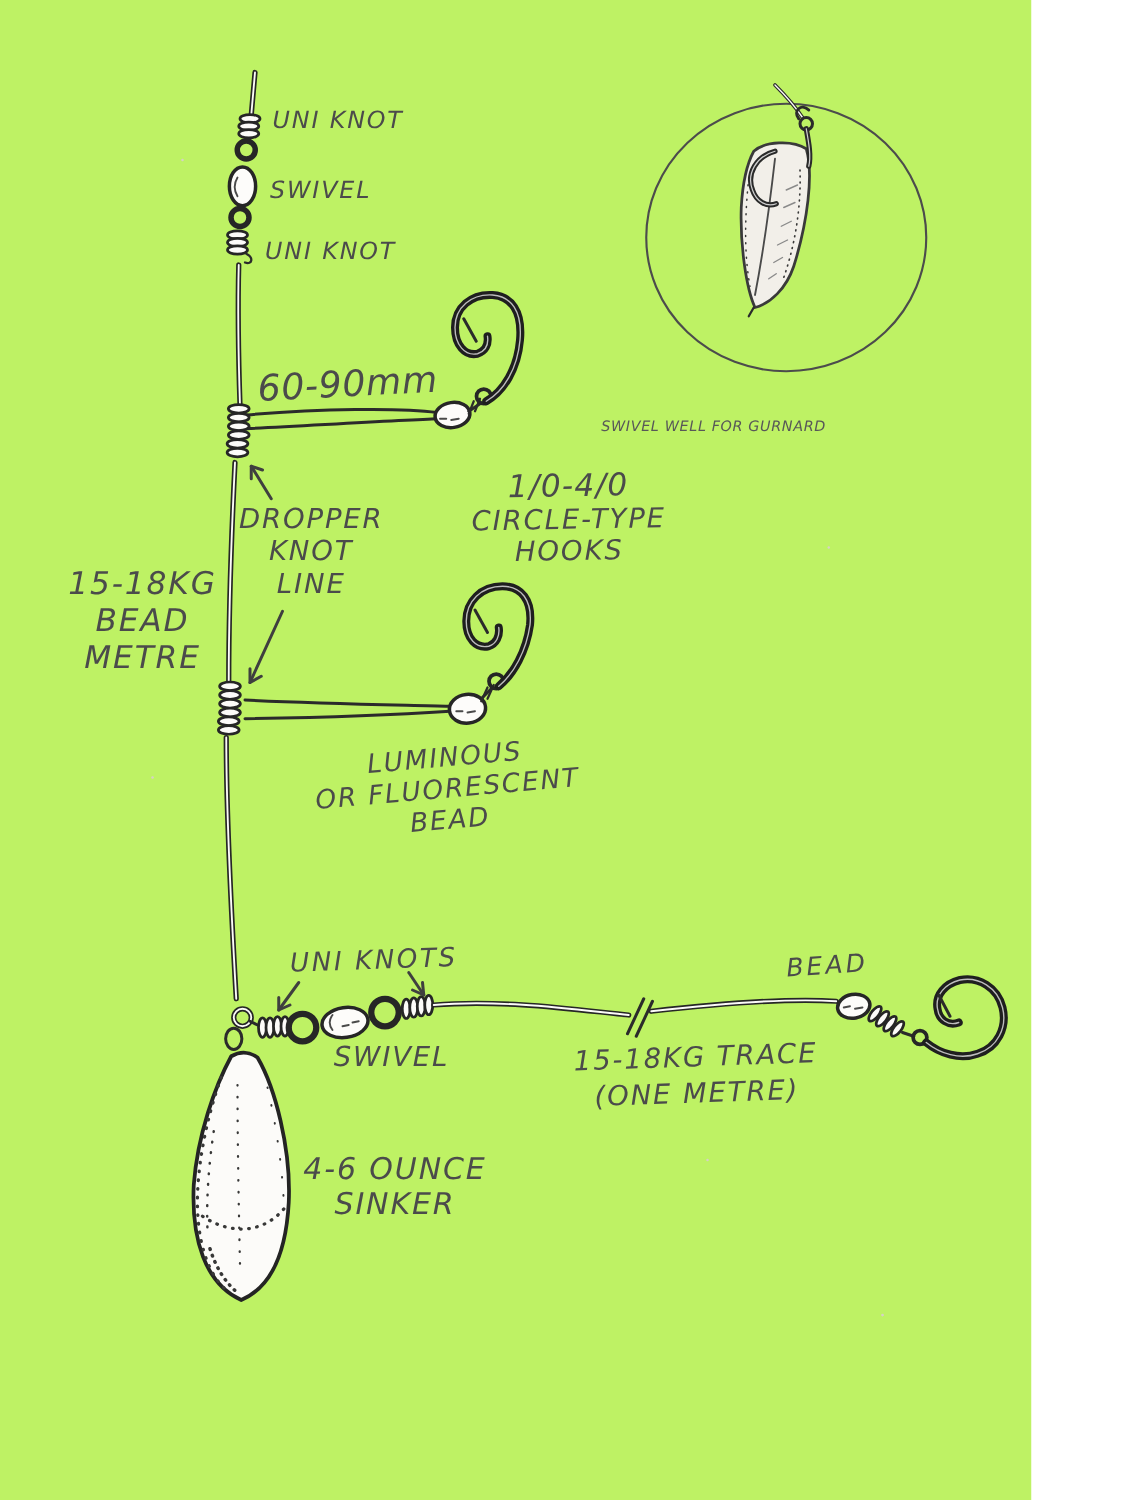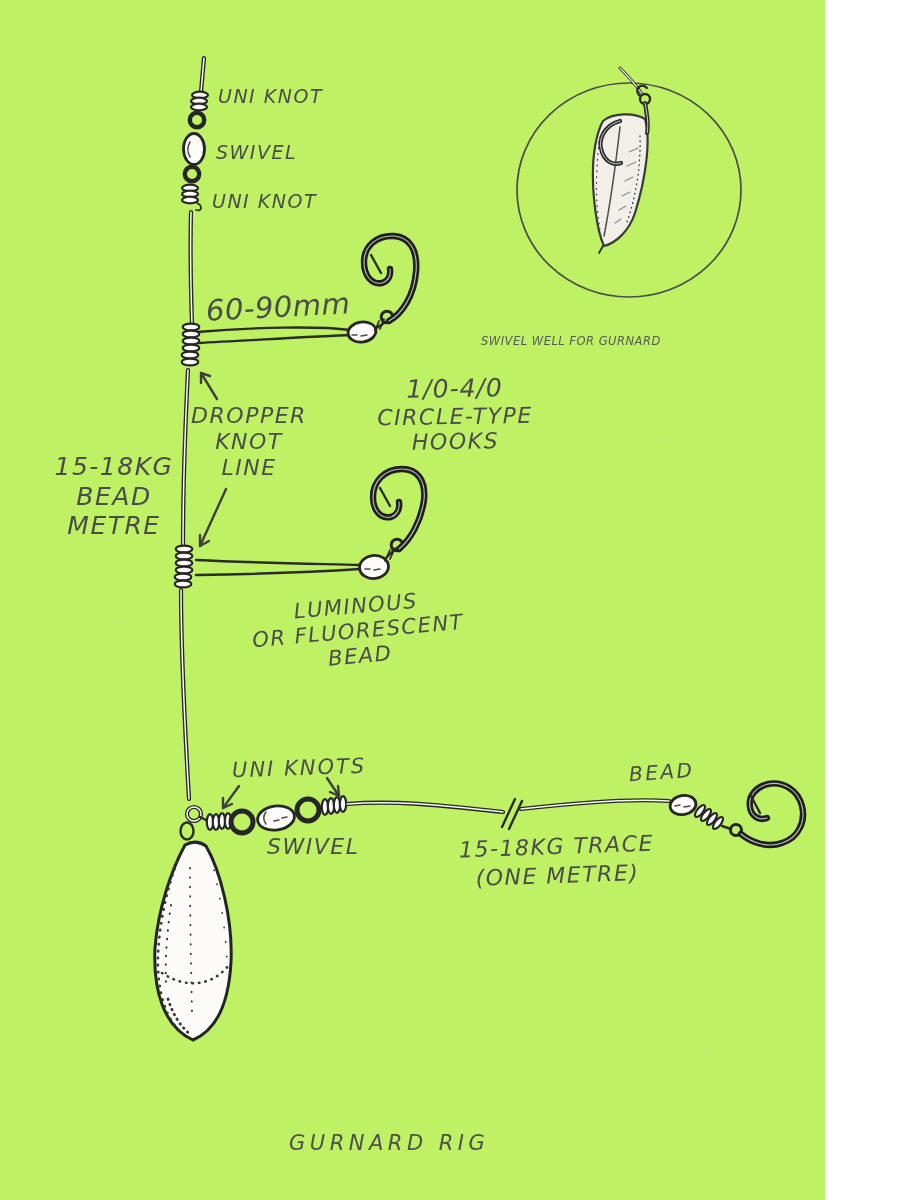--- a/index.html
+++ b/index.html
@@ -301,18 +301,21 @@
 
 <div class="lbl s21" style="left:232px; top:756px; letter-spacing:2px; transform:rotate(-2deg);">UNI KNOTS</div>
 <div class="lbl s22" style="left:267px; top:834px;">SWIVEL</div>
 <div class="lbl s20" style="left:629px; top:761px; letter-spacing:2.5px; transform:rotate(-4deg);">BEAD</div>
 
 <div class="lbl s22 ctr" style="left:447px; top:833px; width:220px; line-height:1.3; transform:rotate(-2deg);">
   <div>15-18KG TRACE</div>
   <div>(ONE METRE)</div>
 </div>
 
+<div class="lbl s24 ctr" style="left:241px; top:921px; width:150px;">
+  <div>4-6 OUNCE</div>
+  <div>SINKER</div>
+</div>
 
 <div class="lbl cap" style="left:481px; top:335px;">SWIVEL WELL FOR GURNARD</div>
 
-<div class="lbl ttl" style="left:289px; top:1131px;">GURNARD RIG</div>
 
 </div>
 
 </body></html>

